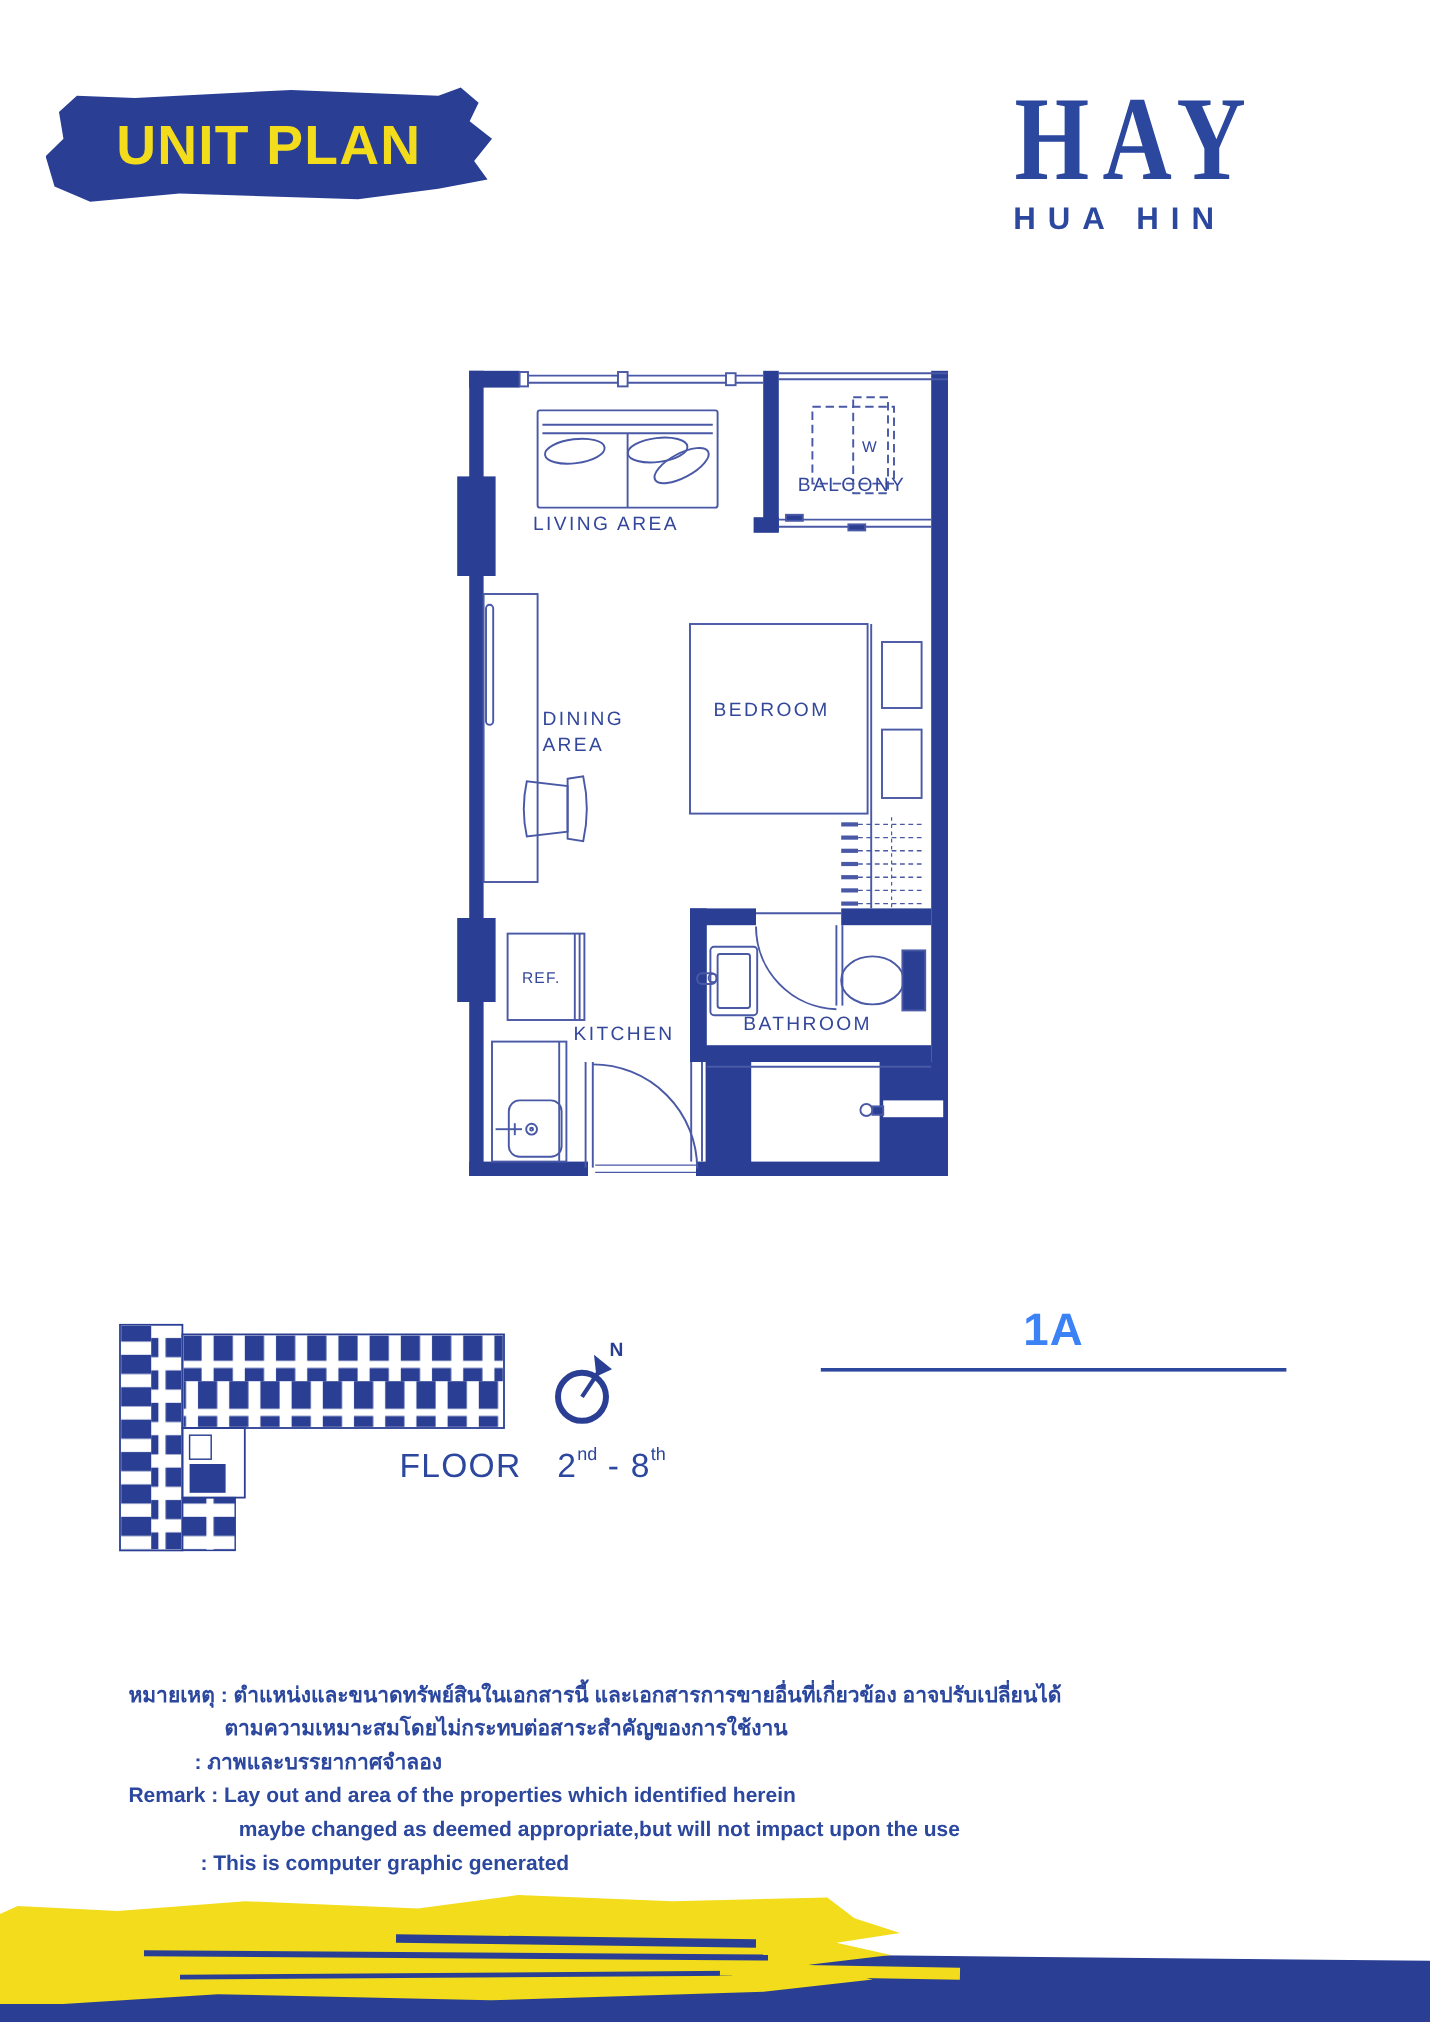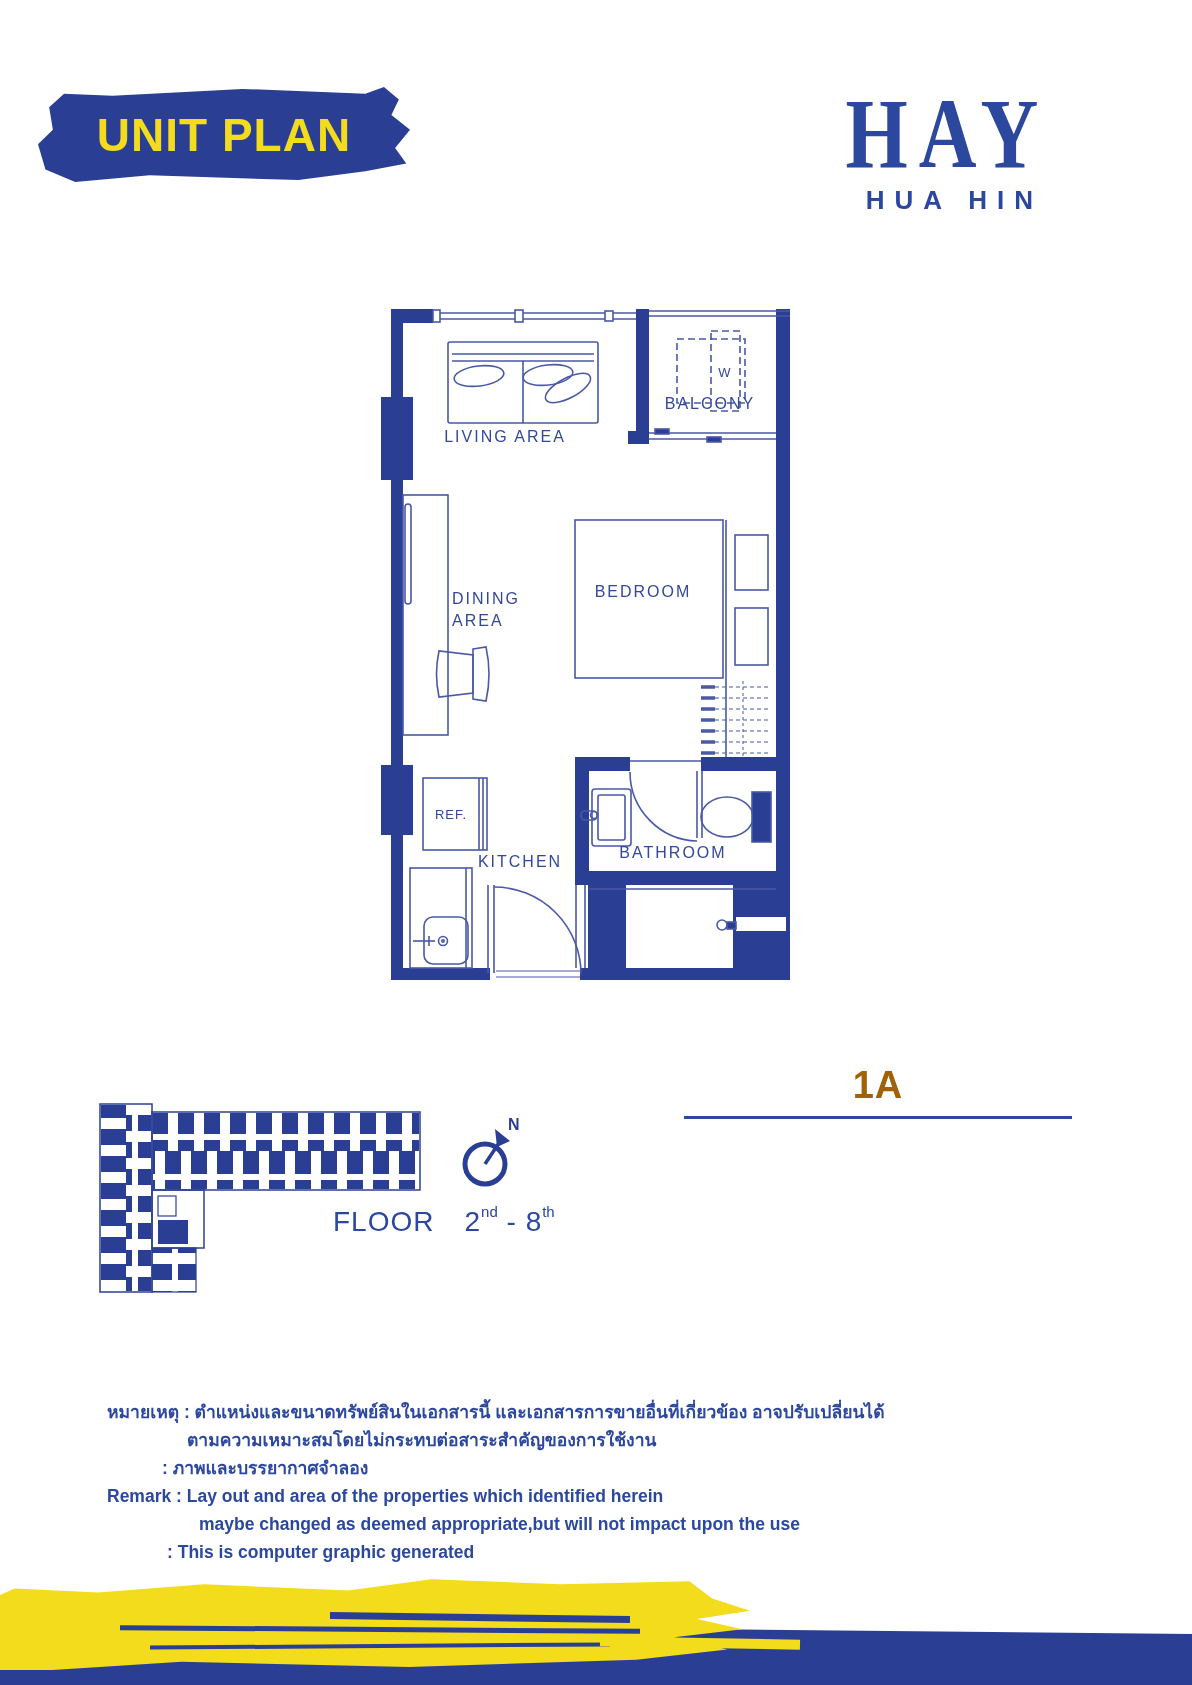--- a/index.html
+++ b/index.html
@@ -1,39 +1,39 @@
 <!DOCTYPE html>
 <html><head>
 <meta charset="utf-8">
 <style>
   html,body{margin:0;padding:0;background:#e8e8e8;}
   .page{position:relative;width:1192px;height:1685px;margin:0 auto;background:#ffffff;overflow:hidden;
         font-family:"Liberation Sans","DejaVu Sans",sans-serif;}
   
-  .banner{position:absolute;left:38px;top:86px;width:372px;height:97px;background:#2A3F94;
+  .banner{position:absolute;left:38px;top:72px;width:372px;height:97px;background:#2A3F94;
           display:flex;align-items:center;justify-content:center;
           clip-path:polygon(3% 22%,7% 8%,20% 10%,55% 3%,88% 8%,93% 1%,97% 14%,95% 30%,100% 45%,96% 64%,99% 80%,88% 88%,70% 97%,30% 92%,10% 99%,2% 86%,0% 60%,4% 45%);}
   .banner-text{color:#F2DC1B;font-size:46px;font-weight:bold;letter-spacing:1px;}
-  .logo{position:absolute;left:823px;top:88px;width:210px;text-align:right;color:#2B479E;}
+  .logo{position:absolute;left:823px;top:70px;width:210px;text-align:center;color:#2B479E;}
   .logo-hay{font-family:"Liberation Serif","DejaVu Serif",serif;font-weight:bold;font-size:100px;line-height:92px;
             letter-spacing:14px;margin-right:-14px;transform:scaleX(0.8);transform-origin:center;}
   .logo-sub{font-weight:bold;font-size:26px;letter-spacing:10px;margin-right:-10px;margin-top:5px;}
   
   .plan{position:absolute;left:355px;top:285px;width:440px;height:700px;}
   .plan svg{display:block;}
   .plan-lbl{fill:#33479B;font-size:16px;letter-spacing:2px;font-family:"Liberation Sans","DejaVu Sans",sans-serif;}
   .plan-lbl-s{fill:#33479B;font-size:13px;letter-spacing:1px;font-family:"Liberation Sans","DejaVu Sans",sans-serif;}
   
   .keyplan{position:absolute;left:96px;top:1098px;width:330px;height:200px;}
   .compass{position:absolute;left:452px;top:1116px;width:74px;height:76px;}
   .floor-line{position:absolute;left:333px;top:1206px;color:#2B479E;font-size:28px;letter-spacing:1px;white-space:nowrap;text-align:right;}
   .floor-digits{margin-left:30px;}
   .floor-line sup{font-size:15px;position:relative;top:-4px;letter-spacing:0;}
   
-  .unit-info{position:absolute;left:684px;top:1064px;width:388px;text-align:center;color:#a16207;}
+  .unit-info{position:absolute;left:684px;top:1088px;width:388px;text-align:center;color:#3b82f6;}
   .unit-code{font-size:38px;font-weight:bold;letter-spacing:1px;}
   .unit-divider{height:3px;background:#2B479E;margin:9px 0 11px 0;}
   .unit-area{font-size:34px;font-weight:bold;letter-spacing:0.5px;}
   
   .remarks{position:absolute;left:107px;top:1398px;width:800px;color:#2B479E;font-size:17.5px;
            font-weight:bold;line-height:28px;}
   .ind-a{padding-left:80px;}
   .ind-b{padding-left:55px;}
   .ind-c{padding-left:92px;}
   .ind-d{padding-left:60px;}

